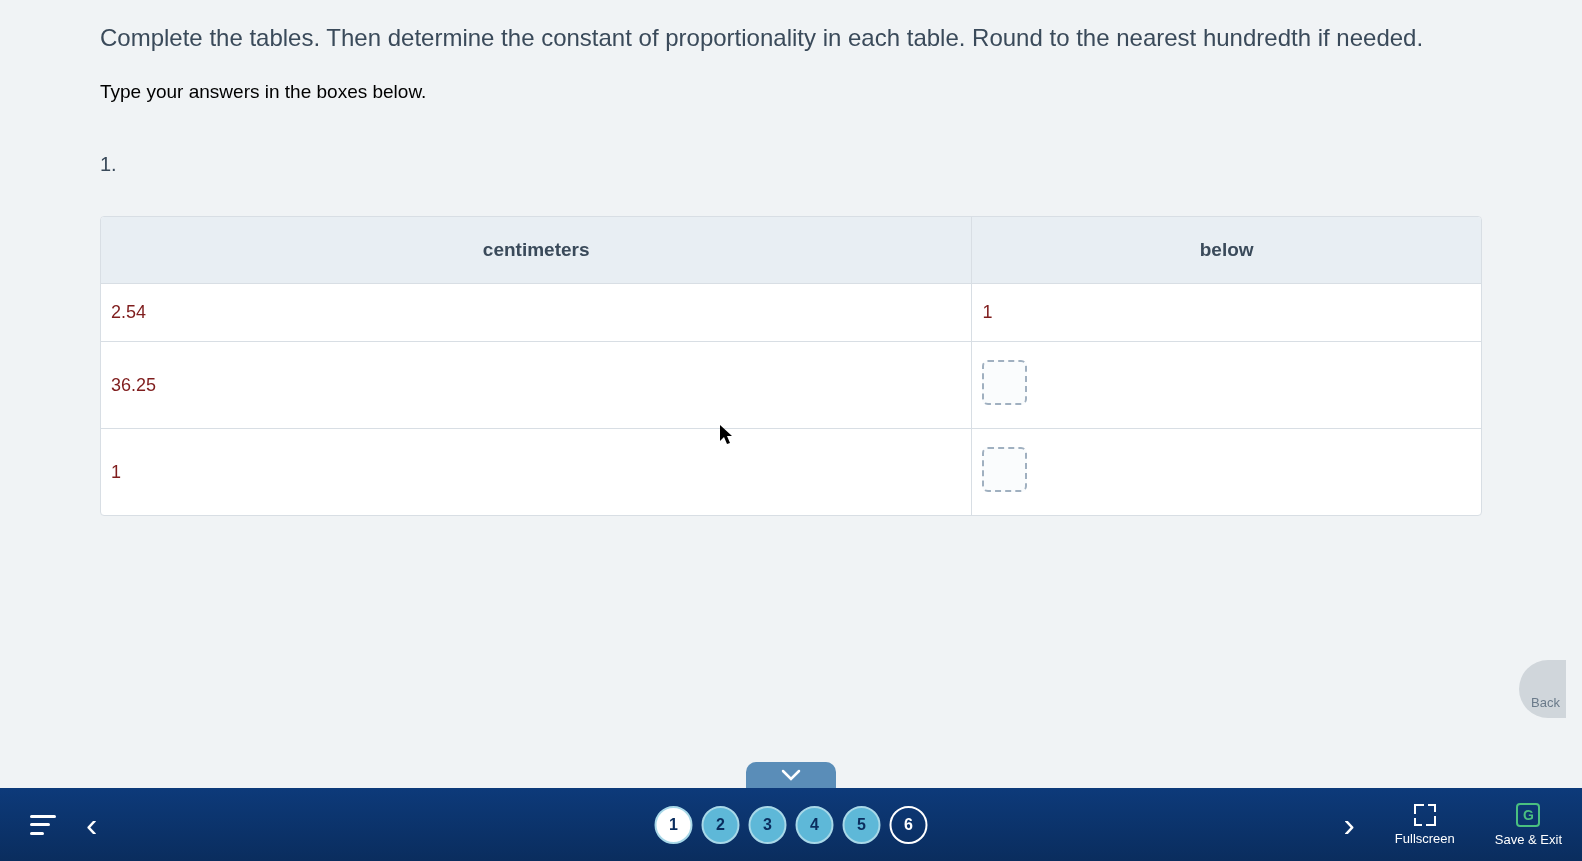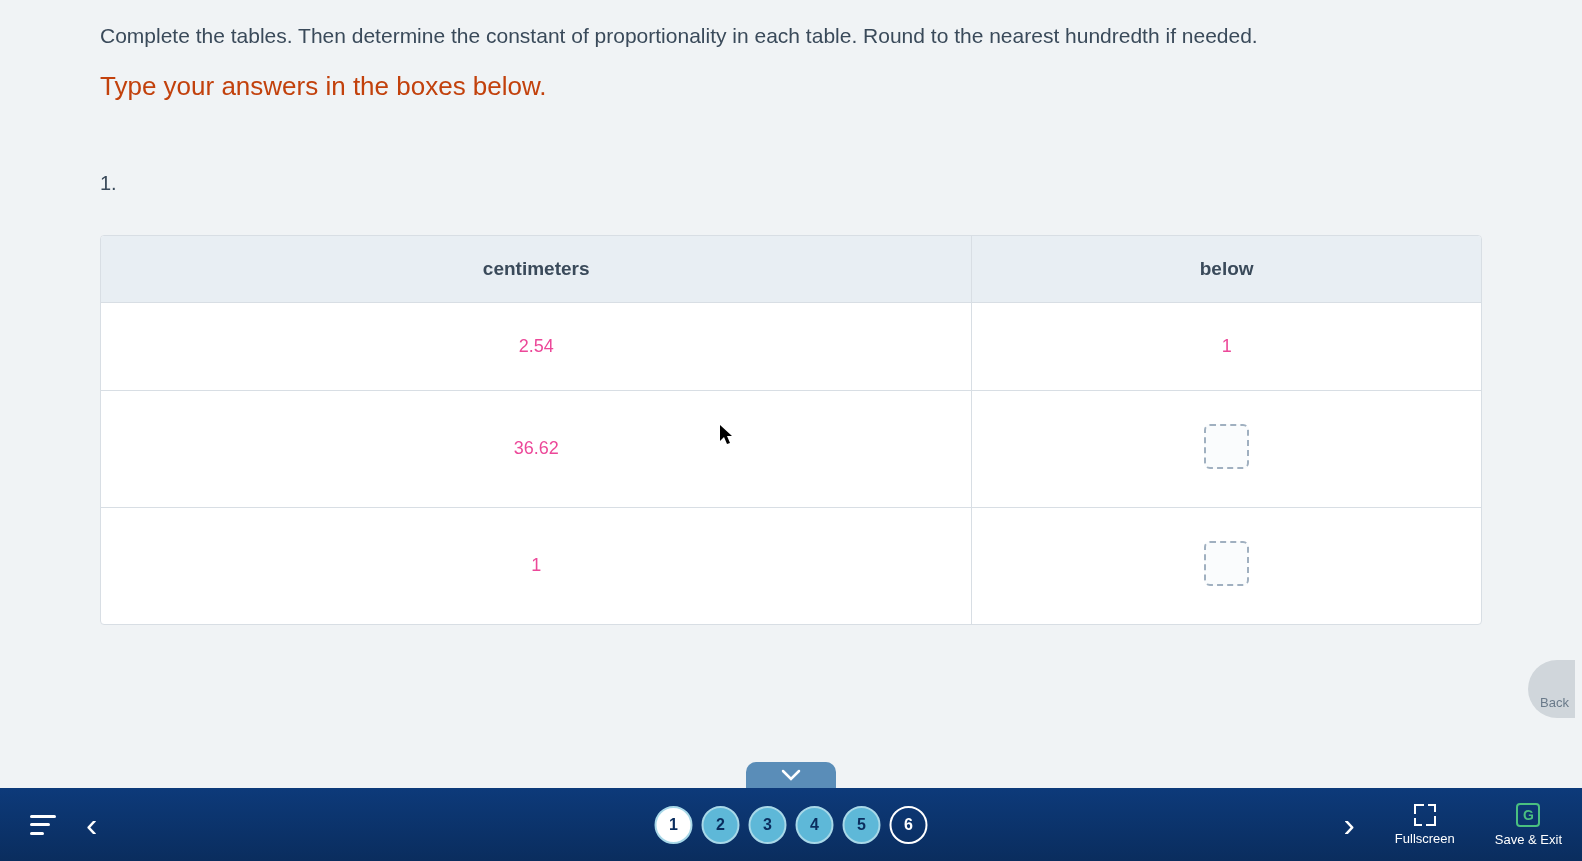--- a/index.html
+++ b/index.html
@@ -9,29 +9,29 @@
       width: 1582px;
       height: 861px;
       overflow: hidden;
       position: relative;
     }
     .content {
       padding: 20px 100px 0 100px;
       color: #3a4a5a;
     }
     .instructions {
-      font-size: 21px;
+      font-size: 24px;
       line-height: 1.5;
       color: #3a4a5a;
-      margin-bottom: 19px;
+      margin-bottom: 25px;
     }
     .sub-instructions {
-      font-size: 26px;
-      color: #c2410c;
-      margin-bottom: 70px;
+      font-size: 19px;
+      color: #000000;
+      margin-bottom: 50px;
     }
     .question-number {
       font-size: 20px;
       color: #3a4a5a;
       margin-bottom: 40px;
     }
     .table-container {
       background: #fff;
       border: 1px solid #d8dee4;
       border-radius: 4px;
@@ -49,24 +49,24 @@
       font-size: 19px;
       font-weight: 700;
       color: #3a4a5a;
       text-align: center;
       border-bottom: 1px solid #d8dee4;
     }
     th:first-child, td:first-child {
       border-right: 1px solid #d8dee4;
     }
     td {
-      padding: 33px 10px;
-      text-align: center;
+      padding: 18px 10px;
+      text-align: left;
       font-size: 18px;
-      color: #ec4899;
+      color: #7f1d1d;
       border-bottom: 1px solid #d8dee4;
     }
     tbody tr:last-child td {
       border-bottom: none;
     }
     .answer-box {
       display: inline-block;
       width: 45px;
       height: 45px;
       border: 2px dashed #a0b0c0;
@@ -77,21 +77,21 @@
       position: absolute;
       left: 720px;
       top: 425px;
       width: 14px;
       height: 20px;
       color: #000;
       pointer-events: none;
     }
     .back-badge {
       position: absolute;
-      right: 7px;
+      right: 16px;
       top: 660px;
       background: #d0d6db;
       color: #6a7a8a;
       font-size: 13px;
       padding: 35px 6px 8px 12px;
       border-top-left-radius: 40px;
       border-bottom-left-radius: 40px;
     }
     .collapse-tab {
       position: absolute;
@@ -250,21 +250,21 @@
           <th>centimeters</th>
           <th>below</th>
         </tr>
       </thead>
       <tbody>
         <tr>
           <td>2.54</td>
           <td>1</td>
         </tr>
         <tr>
-          <td>36.62</td>
+          <td>36.25</td>
           <td><span class="answer-box"></span></td>
         </tr>
         <tr>
           <td>1</td>
           <td><span class="answer-box"></span></td>
         </tr>
       </tbody>
     </table>
   </div>
 </div>

